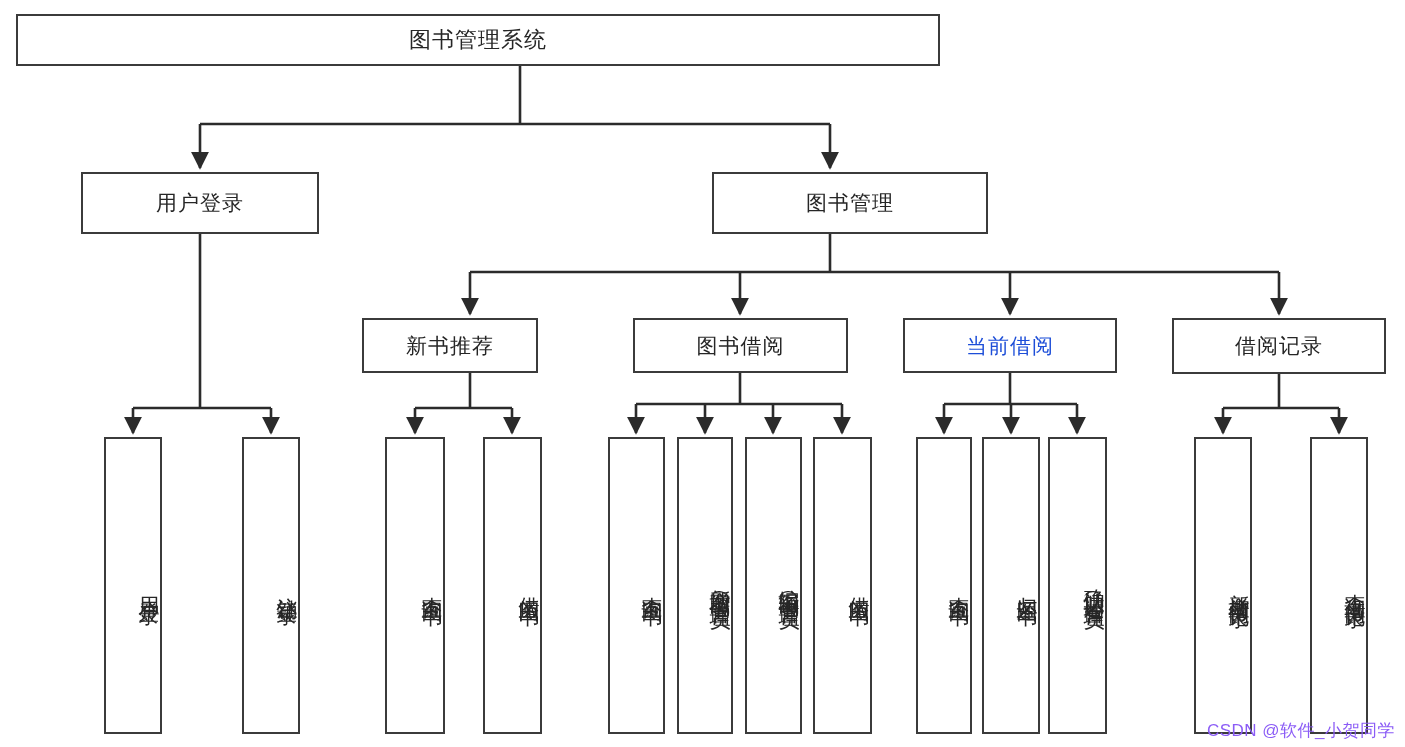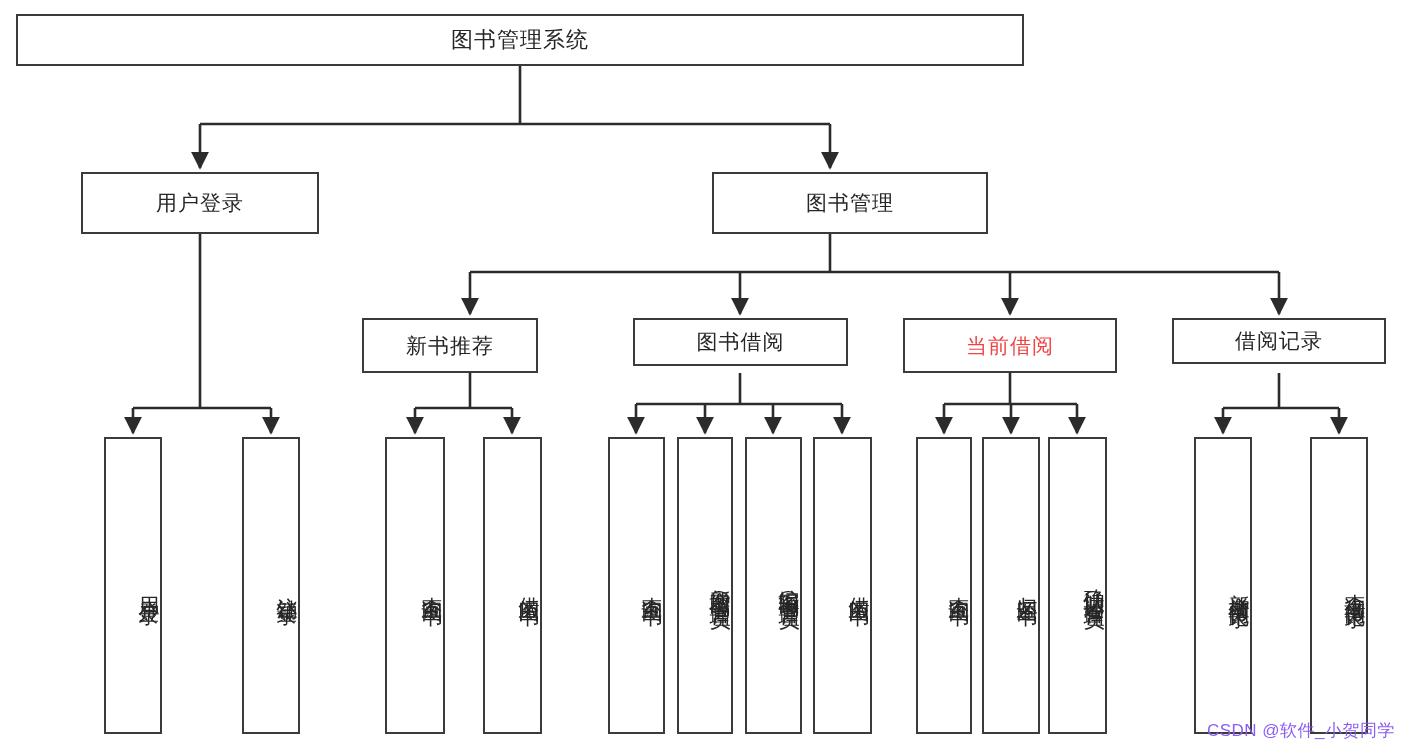--- a/index.html
+++ b/index.html
@@ -118,41 +118,41 @@
       <path d="M 1011 404 L 1011 433" marker-end="url(#arrow)"></path>
       <path d="M 1077 404 L 1077 433" marker-end="url(#arrow)"></path>
 
       <path d="M 1279 373 L 1279 408"></path>
       <path d="M 1223 408 L 1339 408"></path>
       <path d="M 1223 408 L 1223 433" marker-end="url(#arrow)"></path>
       <path d="M 1339 408 L 1339 433" marker-end="url(#arrow)"></path>
     </g>
   </svg>
 
-  <div class="node horiz root" style="left: 16px; top: 14px; width: 1008px; height: 52px; border-color: rgb(59, 59, 59); background: rgb(255, 255, 255); color: rgb(38, 38, 38);">
+  <div class="node horiz root" style="left: 16px; top: 14px; width: 924px; height: 52px; border-color: rgb(59, 59, 59); background: rgb(255, 255, 255); color: rgb(38, 38, 38);">
     <span>图书管理系统</span>
   </div>
 
   <div class="node horiz" style="left: 81px; top: 172px; width: 238px; height: 62px; border-color: rgb(59, 59, 59); background: rgb(255, 255, 255); color: rgb(38, 38, 38);">
     <span>用户登录</span>
   </div>
   <div class="node horiz" style="left: 712px; top: 172px; width: 276px; height: 62px; border-color: rgb(59, 59, 59); background: rgb(255, 255, 255); color: rgb(38, 38, 38);">
     <span>图书管理</span>
   </div>
 
   <div class="node horiz" style="left: 362px; top: 318px; width: 176px; height: 55px; border-color: rgb(59, 59, 59); background: rgb(255, 255, 255); color: rgb(38, 38, 38);">
     <span>新书推荐</span>
   </div>
-  <div class="node horiz" style="left: 633px; top: 318px; width: 215px; height: 48px; border-color: rgb(59, 59, 59); background: rgb(255, 255, 255); color: rgb(38, 38, 38);">
+  <div class="node horiz" style="left: 633px; top: 318px; width: 215px; height: 55px; border-color: rgb(59, 59, 59); background: rgb(255, 255, 255); color: rgb(38, 38, 38);">
     <span>图书借阅</span>
   </div>
-  <div class="node horiz" style="left: 903px; top: 318px; width: 214px; height: 55px; border-color: rgb(59, 59, 59); background: rgb(255, 255, 255); color: #ef4444;">
+  <div class="node horiz" style="left: 903px; top: 318px; width: 214px; height: 55px; border-color: rgb(59, 59, 59); background: rgb(255, 255, 255); color: #1d4ed8;">
     <span>当前借阅</span>
   </div>
-  <div class="node horiz" style="left: 1172px; top: 318px; width: 214px; height: 46px; border-color: rgb(59, 59, 59); background: rgb(255, 255, 255); color: rgb(38, 38, 38);">
+  <div class="node horiz" style="left: 1172px; top: 318px; width: 214px; height: 56px; border-color: rgb(59, 59, 59); background: rgb(255, 255, 255); color: rgb(38, 38, 38);">
     <span>借阅记录</span>
   </div>
 
   <div class="node vert" style="left: 104px; top: 437px; width: 58px; height: 297px; border-color: rgb(59, 59, 59); background: rgb(255, 255, 255); color: rgb(38, 38, 38);">
     <span class="vtxt">用户登录</span>
   </div>
   <div class="node vert" style="left: 242px; top: 437px; width: 58px; height: 297px; border-color: rgb(59, 59, 59); background: rgb(255, 255, 255); color: rgb(38, 38, 38);">
     <span class="vtxt">注销登录</span>
   </div>
   <div class="node vert" style="left: 385px; top: 437px; width: 60px; height: 297px; border-color: rgb(59, 59, 59); background: rgb(255, 255, 255); color: rgb(38, 38, 38);">

